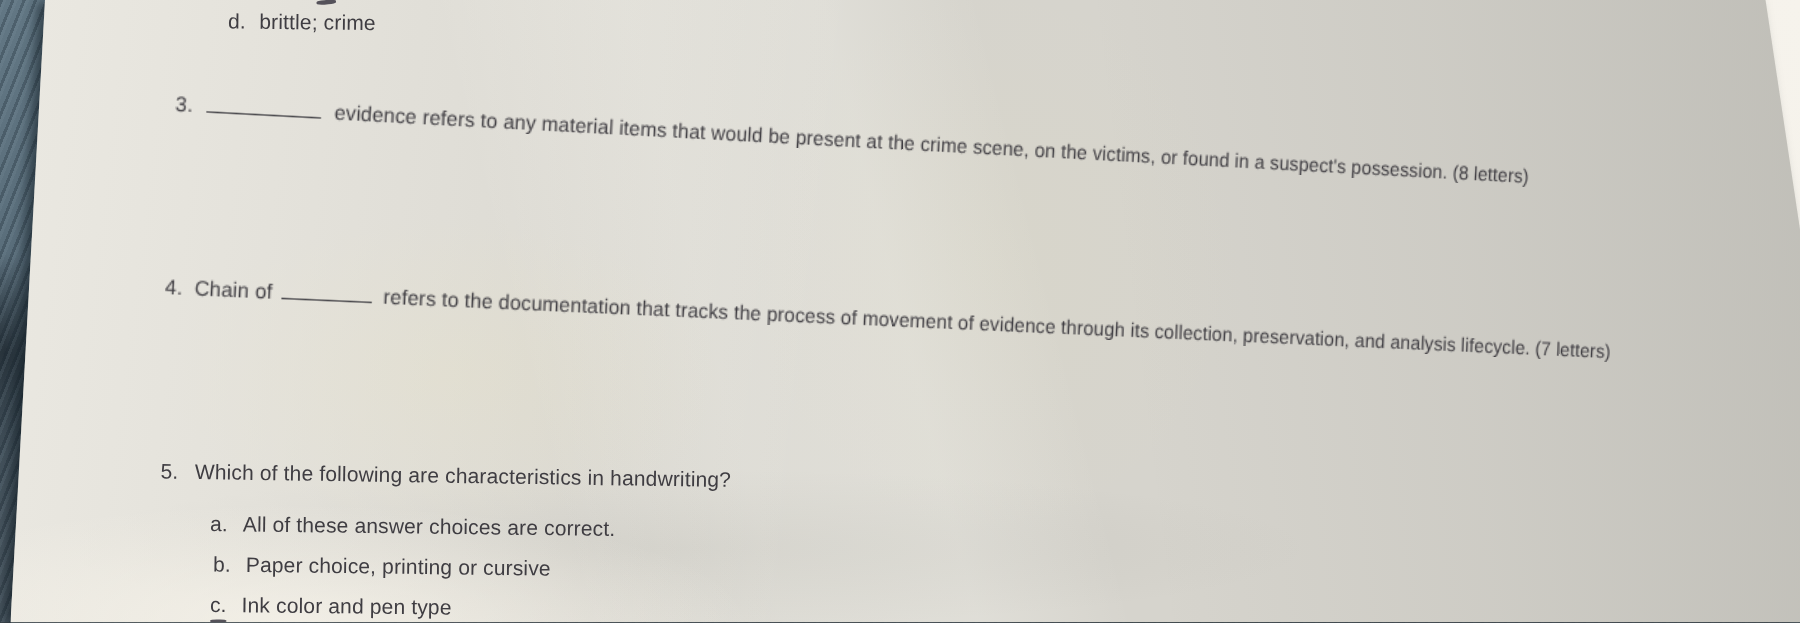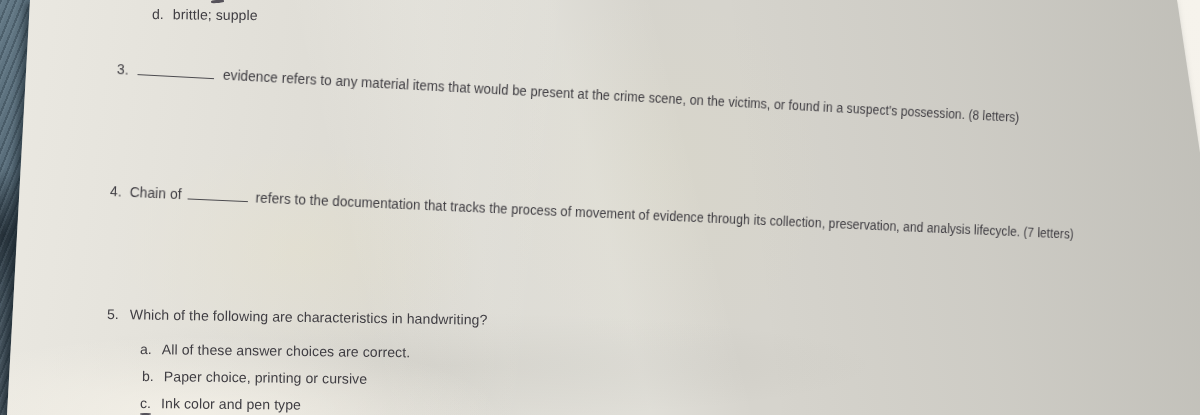--- a/index.html
+++ b/index.html
@@ -77,21 +77,21 @@
 <div id="scene">
 
   <div class="side-surface"></div>
 
   <div class="paper-wrap">
     <div class="paper">
 
       <div class="frag frag-top"></div>
 
       <div class="line d-line">
-        <span class="letter">d.</span><span>brittle; supple</span>
+        <span class="letter">d.</span><span>brittle; crime</span>
       </div>
 
       <div class="line q3-line">
         <span class="letter">3.</span><span class="blank"></span><span>evidence refers to any material items that would be present at the crime scene, on the victims, or found in a suspect's possession. (8 letters)</span>
       </div>
 
       <div class="line q4-line">
         <span class="letter">4.</span><span>Chain of</span><span class="blank"></span><span>refers to the documentation that tracks the process of movement of evidence through its collection, preservation, and analysis lifecycle. (7 letters)</span>
       </div>
 

